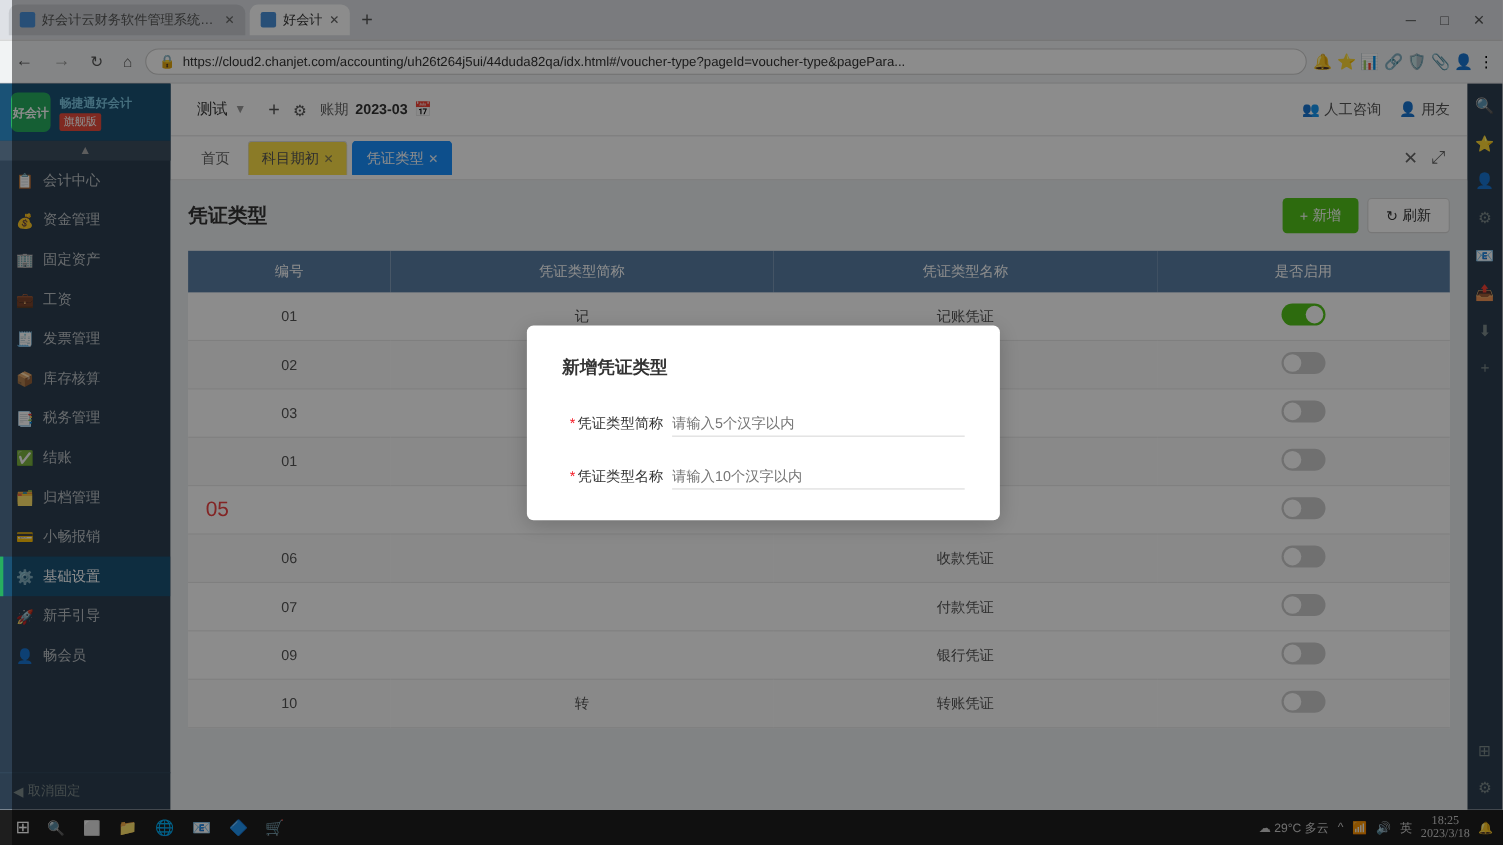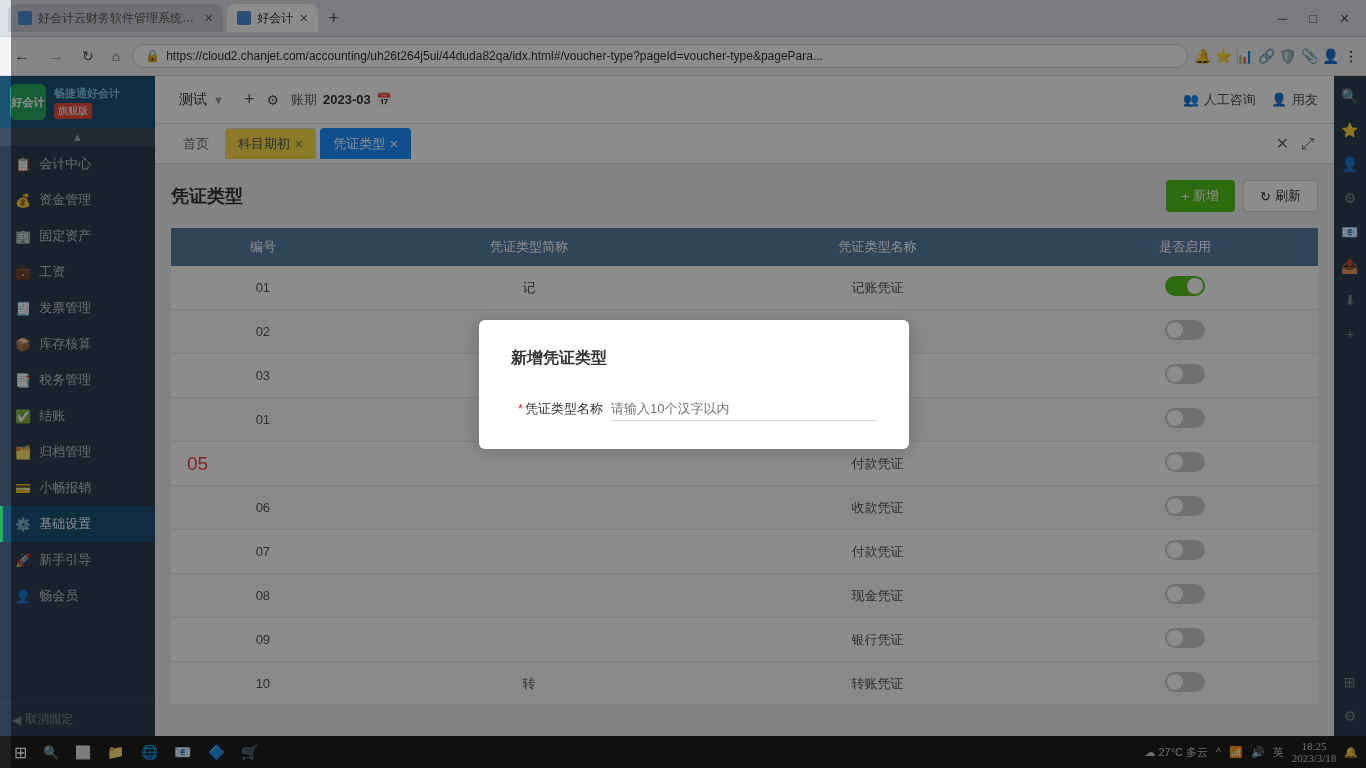--- a/index.html
+++ b/index.html
@@ -231,26 +231,20 @@
               <td style="padding: 10px 16px; text-align: center; font-size: 13px; color: rgb(85, 85, 85);"></td>
               <td style="padding: 10px 16px; text-align: center; font-size: 13px; color: rgb(85, 85, 85);">收款凭证</td>
               <td style="padding: 10px 16px; text-align: center;"><div style="display: inline-block; width: 40px; height: 20px; border-radius: 10px; position: relative; cursor: pointer; background: rgb(204, 204, 204);"><div style="position: absolute; width: 16px; height: 16px; background: white; border-radius: 50%; top: 2px; left: 2px;"></div></div></td>
             </tr>
             <tr style="border-bottom: 1px solid rgb(232, 232, 232); background: rgb(255, 255, 255);">
               <td style="padding: 10px 16px; text-align: center; font-size: 13px; color: rgb(85, 85, 85);">07</td>
               <td style="padding: 10px 16px; text-align: center; font-size: 13px; color: rgb(85, 85, 85);"></td>
               <td style="padding: 10px 16px; text-align: center; font-size: 13px; color: rgb(85, 85, 85);">付款凭证</td>
               <td style="padding: 10px 16px; text-align: center;"><div style="display: inline-block; width: 40px; height: 20px; border-radius: 10px; position: relative; cursor: pointer; background: rgb(204, 204, 204);"><div style="position: absolute; width: 16px; height: 16px; background: white; border-radius: 50%; top: 2px; left: 2px;"></div></div></td>
             </tr>
-            <tr style="border-bottom: 1px solid rgb(232, 232, 232); background: rgb(250, 250, 250);">
-              <td style="padding: 10px 16px; text-align: center; font-size: 13px; color: rgb(85, 85, 85);">08</td>
-              <td style="padding: 10px 16px; text-align: center; font-size: 13px; color: rgb(85, 85, 85);"></td>
-              <td style="padding: 10px 16px; text-align: center; font-size: 13px; color: rgb(85, 85, 85);">现金凭证</td>
-              <td style="padding: 10px 16px; text-align: center;"><div style="display: inline-block; width: 40px; height: 20px; border-radius: 10px; position: relative; cursor: pointer; background: rgb(204, 204, 204);"><div style="position: absolute; width: 16px; height: 16px; background: white; border-radius: 50%; top: 2px; left: 2px;"></div></div></td>
-            </tr>
             <tr style="border-bottom: 1px solid rgb(232, 232, 232); background: rgb(255, 255, 255);">
               <td style="padding: 10px 16px; text-align: center; font-size: 13px; color: rgb(85, 85, 85);">09</td>
               <td style="padding: 10px 16px; text-align: center; font-size: 13px; color: rgb(85, 85, 85);"></td>
               <td style="padding: 10px 16px; text-align: center; font-size: 13px; color: rgb(85, 85, 85);">银行凭证</td>
               <td style="padding: 10px 16px; text-align: center;"><div style="display: inline-block; width: 40px; height: 20px; border-radius: 10px; position: relative; cursor: pointer; background: rgb(204, 204, 204);"><div style="position: absolute; width: 16px; height: 16px; background: white; border-radius: 50%; top: 2px; left: 2px;"></div></div></td>
             </tr>
             <tr style="border-bottom: 1px solid rgb(232, 232, 232); background: rgb(250, 250, 250);">
               <td style="padding: 10px 16px; text-align: center; font-size: 13px; color: rgb(85, 85, 85);">10</td>
               <td style="padding: 10px 16px; text-align: center; font-size: 13px; color: rgb(85, 85, 85);">转</td>
               <td style="padding: 10px 16px; text-align: center; font-size: 13px; color: rgb(85, 85, 85);">转账凭证</td>
@@ -274,20 +268,26 @@
       <span style="color:#7f8c8d;font-size:14px;cursor:pointer;padding:4px;">⊞</span>
       <span style="color:#7f8c8d;font-size:14px;cursor:pointer;padding:4px;">⚙</span>
     </div>
   </div>
 </div>
 
 <div style="position:fixed;top:0;left:11px;width:100%;height:100%;background:rgba(0,0,0,0.45);z-index:1000;display:flex;align-items:center;justify-content:center;">
   <div style="background:white;border-radius:6px;padding:28px 32px;width:430px;box-shadow:0 4px 20px rgba(0,0,0,0.2);position:relative;">
     <h3 style="font-size:16px;color:#333;font-weight:bold;margin-bottom:28px;">新增凭证类型</h3>
 
+    <div style="display:flex;align-items:center;margin-bottom:24px;">
+      <label style="font-size:13px;color:#333;width:100px;flex-shrink:0;text-align:right;padding-right:8px;">
+        <span style="color:#f5222d;margin-right:2px;">*</span>凭证类型简称
+      </label>
+      <input type="text" placeholder="请输入5个汉字以内" style="flex: 1 1 0%; border-top: none; border-right: none; border-left: none; border-image: initial; border-bottom: 1px solid rgb(217, 217, 217); padding: 4px 0px; font-size: 13px; outline: none; color: rgb(51, 51, 51);">
+    </div>
 
     <div style="display:flex;align-items:center;">
       <label style="font-size:13px;color:#333;width:100px;flex-shrink:0;text-align:right;padding-right:8px;">
         <span style="color:#f5222d;margin-right:2px;">*</span>凭证类型名称
       </label>
       <input type="text" placeholder="请输入10个汉字以内" style="flex: 1 1 0%; border-top: none; border-right: none; border-left: none; border-image: initial; border-bottom: 1px solid rgb(217, 217, 217); padding: 4px 0px; font-size: 13px; outline: none; color: rgb(51, 51, 51);">
     </div>
 
   </div>
 </div>
@@ -295,21 +295,21 @@
 <div style="height:32px;background:#1e1e1e;display:flex;align-items:center;padding:0 8px;gap:4px;color:white;font-size:11px;position:fixed;bottom:0;left:0;width:100%;z-index:500;">
   <button style="background:none;border:none;color:white;cursor:pointer;font-size:16px;padding:2px 6px;">⊞</button>
   <button style="background:none;border:none;color:#ccc;cursor:pointer;font-size:13px;padding:2px 6px;">🔍</button>
   <button style="background:none;border:none;color:#ccc;cursor:pointer;font-size:13px;padding:2px 6px;">⬜</button>
   <button style="background:none;border:none;color:#ccc;cursor:pointer;font-size:14px;padding:2px 6px;">📁</button>
   <button style="background:none;border:none;color:#ccc;cursor:pointer;font-size:14px;padding:2px 6px;">🌐</button>
   <button style="background:none;border:none;color:#ccc;cursor:pointer;font-size:14px;padding:2px 6px;">📧</button>
   <button style="background:none;border:none;color:#ccc;cursor:pointer;font-size:14px;padding:2px 6px;">🔷</button>
   <button style="background:none;border:none;color:#ccc;cursor:pointer;font-size:14px;padding:2px 6px;">🛒</button>
   <div style="margin-left:auto;display:flex;align-items:center;gap:8px;color:#ccc;font-size:11px;">
-    <span>☁ 27°C 多云</span>
+    <span>☁ 29°C 多云</span>
     <span style="cursor:pointer;">^</span>
     <span>📶</span>
     <span>🔊</span>
     <span>英</span>
     <div style="text-align:center;font-family:Liberation Serif, serif;">
       <div>18:25</div>
       <div>2023/3/18</div>
     </div>
     <span style="cursor:pointer;">🔔</span>
   </div>

